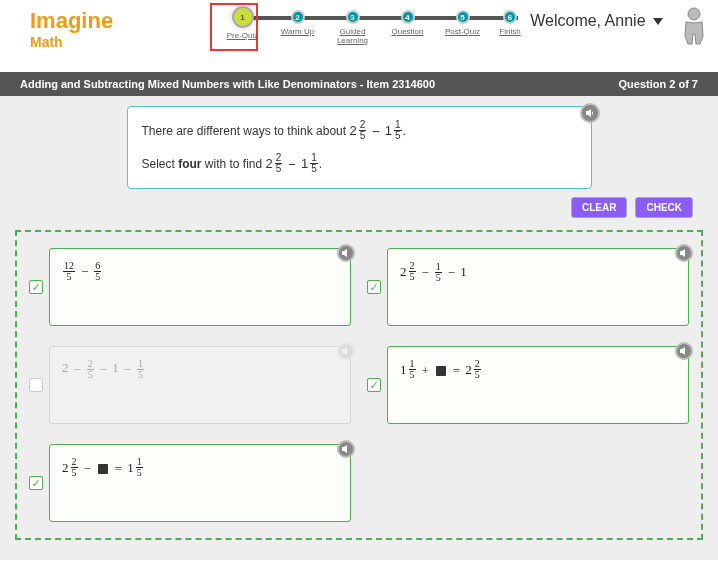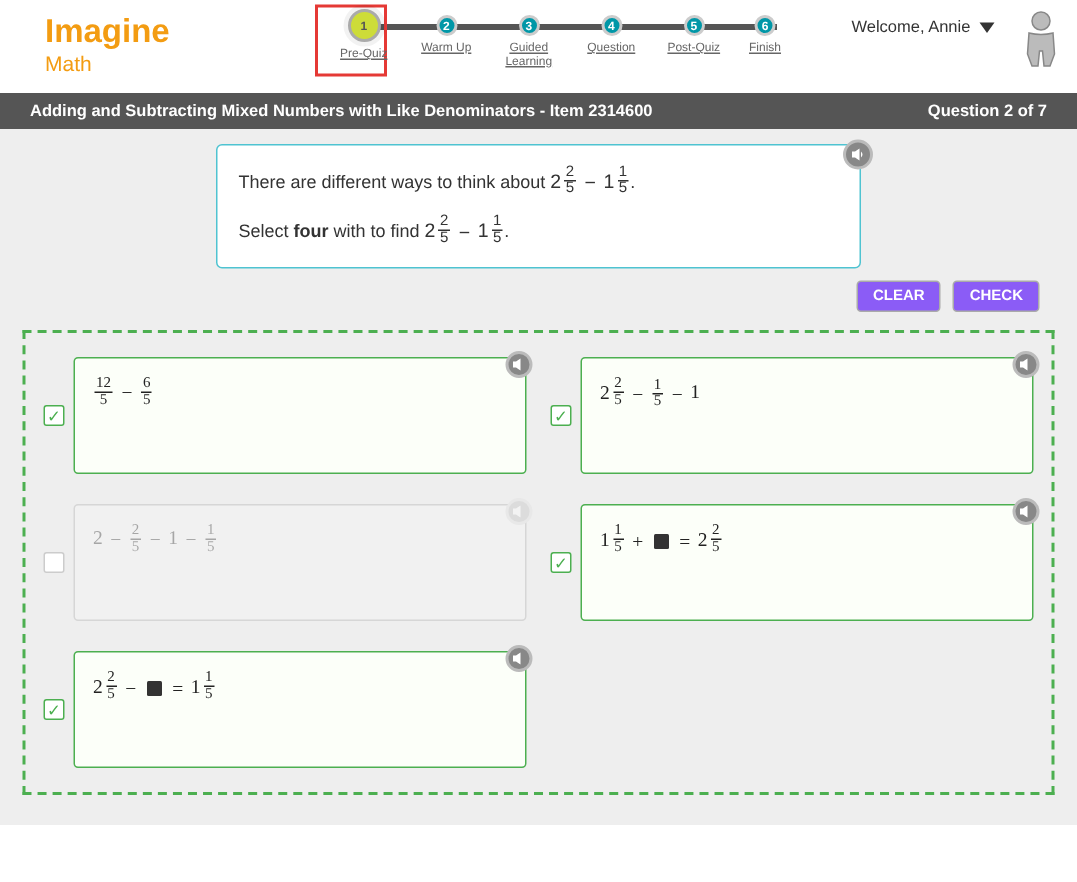--- a/index.html
+++ b/index.html
@@ -1,39 +1,39 @@
 <!DOCTYPE html>
 <html><head>
 <meta charset="utf-8">
 <style>
 * { margin:0; padding:0; box-sizing:border-box; }
 body { font-family: Arial, Helvetica, sans-serif; background:#fff; width:718px; }
 
 
-.header { display:flex; align-items:flex-start; padding:10px 15px 8px 30px; position:relative; height:62px; }
+.header { display:flex; align-items:flex-start; padding:10px 15px 8px 30px; position:relative; height:72px; }
 .logo { color:#f39c12; font-size:22px; font-weight:600; line-height:1; }
-.logo .sub { display:block; font-size:14px; margin-top:3px; font-weight:400;}
+.logo .sub { display:block; font-size:14px; margin-top:3px; font-weight:700;}
 .progress { display:flex; align-items:flex-start; position:absolute; left:215px; top:10px; }
 .step { display:flex; flex-direction:column; align-items:center; position:relative; width:55px; }
 .step:last-child { width:40px; }
 .dot { width:14px; height:14px; border-radius:50%; background:#0097a7; color:#fff; font-size:8px; font-weight:bold; display:flex; align-items:center; justify-content:center; border:2px solid #ccc; }
 .dot.current { width:22px; height:22px; background:#cddc39; color:#555; border:2px solid #aaa; box-shadow:0 0 0 3px rgba(0,0,0,.05); margin-top:-4px; }
 .connector { position:absolute; height:4px; background:#555; top:6px; left:50%; width:55px; z-index:-1; }
 .step-label { font-size:8px; color:#666; text-align:center; margin-top:4px; line-height:1.1;text-decoration:underline; }
 .highlight-box { position:absolute; top:3px; left:210px; width:48px; height:48px; border:2px solid #e53935; }
-.welcome { position:absolute; right:55px; top:12px; font-size:11px; color:#333; }
+.welcome { position:absolute; right:55px; top:12px; font-size:16px; color:#333; }
 .welcome .arrow { display:inline-block; border-left:5px solid transparent; border-right:5px solid transparent; border-top:7px solid #333; margin-left:3px; vertical-align:middle;}
 .avatar { position:absolute; right:10px; top:6px; }
 
 
 .darkbar { background:#555; color:#fff; font-size:11px; font-weight:bold; padding:6px 20px; display:flex; justify-content:space-between; }
 
 
 .content { background:#eee; padding:10px 0 20px; }
-.qwrap { position:relative; width:430px; margin:0 auto; }
+.qwrap { position:relative; width:465px; margin:0 auto; }
 .qbox { border:1px solid #4fc3d1; background:#fff; border-radius:4px; padding:12px 14px; font-size:12px; color:#333; line-height:1.8; }
 .speaker { width:20px; height:20px; border-radius:50%; background:#888; border:2px solid #bbb; display:flex; align-items:center; justify-content:center; position:absolute; top:-3px; right:-8px; }
 .speaker svg { width:10px; height:10px; fill:#fff; }
 
 
 .btnrow { display:flex; justify-content:flex-end; gap:8px; padding:8px 25px 12px; }
 .btn { background:#8b5cf6; border:1px solid #aaa; color:#fff; font-size:10px; font-weight:bold; padding:4px 10px; border-radius:3px; }
 
 
 .answers { border:2px dashed #4caf50; margin:0 15px; padding:16px 12px; display:grid; grid-template-columns:1fr 1fr; gap:20px 16px; align-items:start; }

